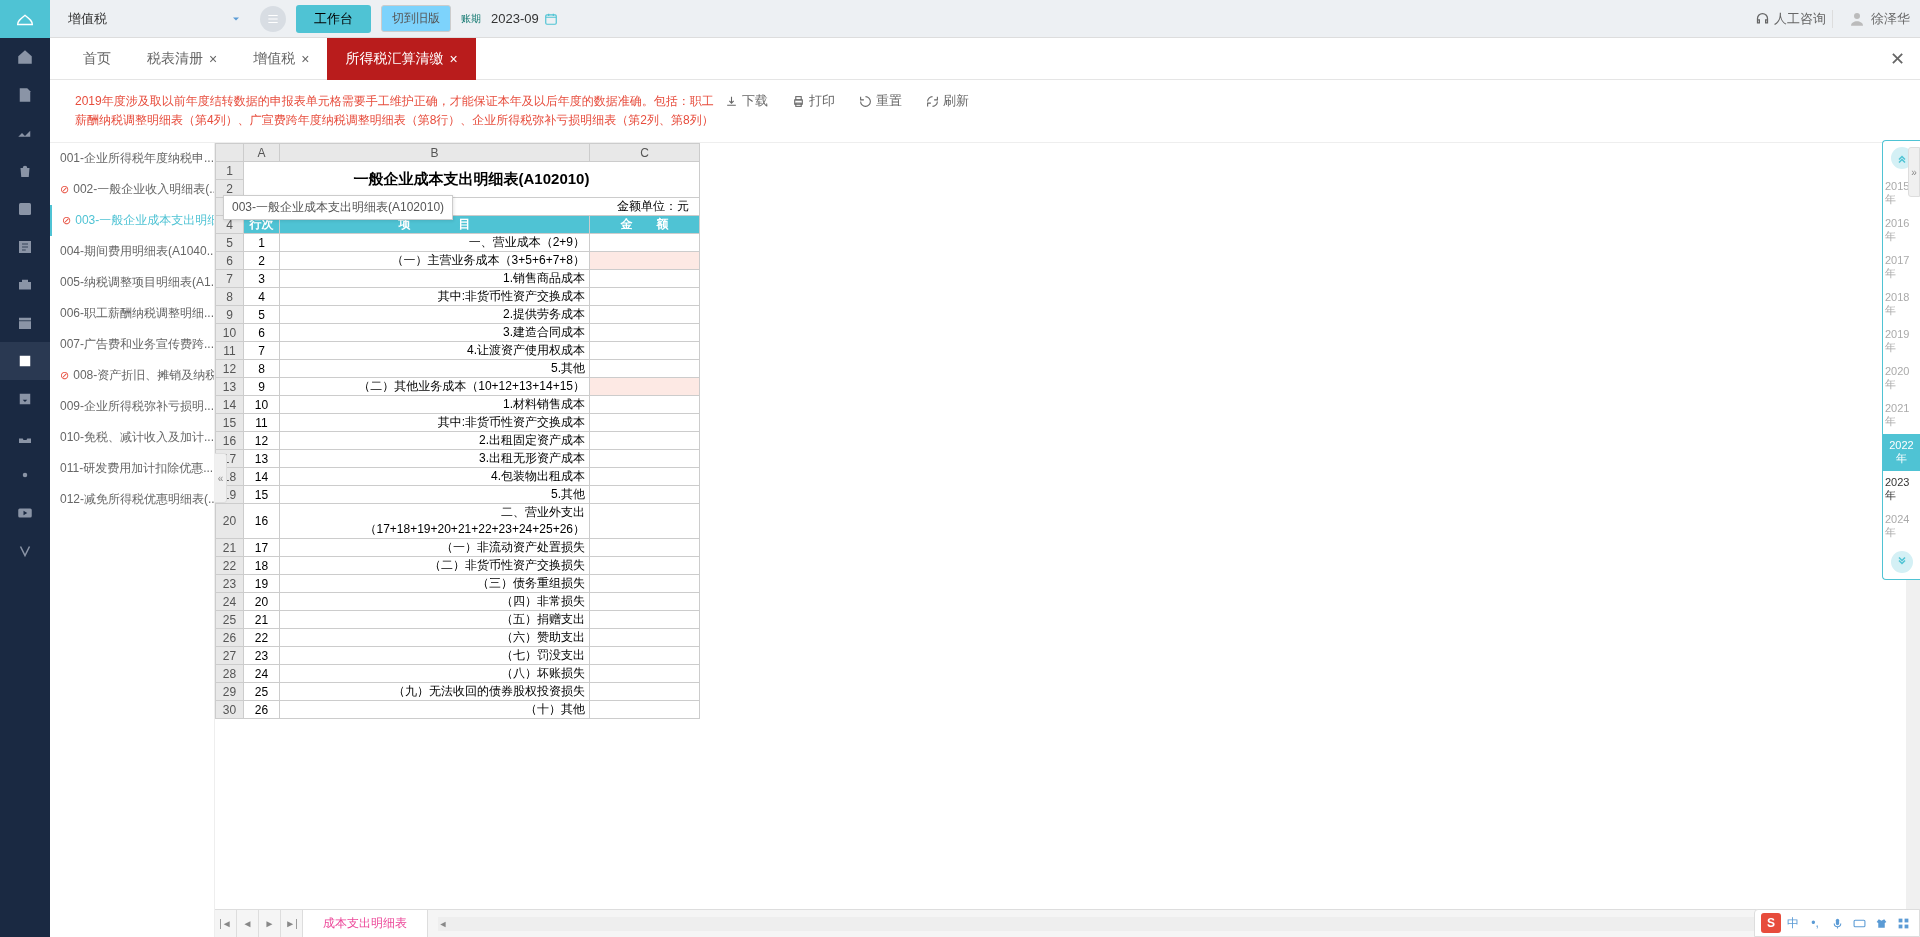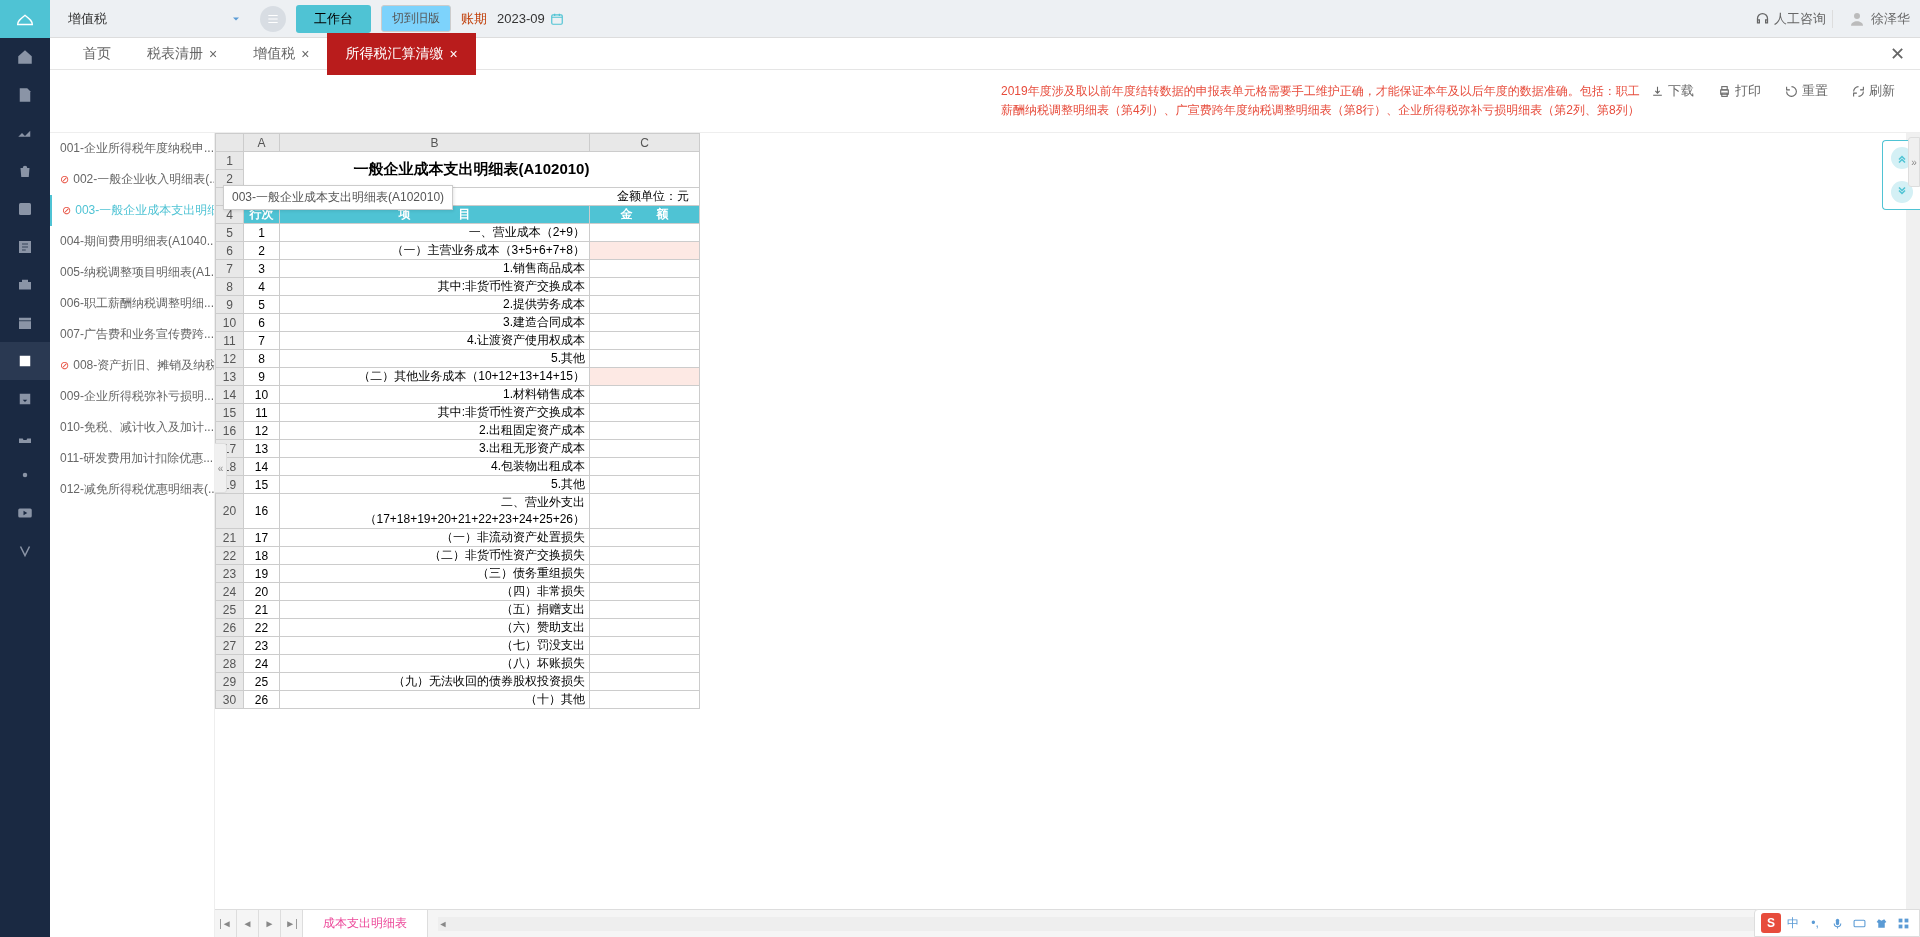--- a/index.html
+++ b/index.html
@@ -12,31 +12,31 @@
 .sidebar-icon.active { background: #2a3952; color: #fff; }
 .sidebar-icon svg { width: 18px; height: 18px; fill: currentColor; }
 .main { flex: 1; display: flex; flex-direction: column; background: #fff; }
 .topbar { height: 38px; background: #edf0f3; display: flex; align-items: center; padding: 0 10px; gap: 10px; border-bottom: 1px solid #ddd; }
 .dropdown { min-width: 190px; display: flex; align-items: center; justify-content: space-between; padding: 0 8px; font-size: 13px; color: #333; cursor: pointer; }
 .chevron-down { width: 12px; height: 12px; fill: #5b9bd5; }
 .circle-btn { width: 26px; height: 26px; border-radius: 50%; background: #d8dde3; display: flex; align-items: center; justify-content: center; cursor: pointer; }
 .circle-btn svg { width: 14px; height: 14px; fill: #fff; }
 .btn-primary { background: #4fc3d4; color: #000000; border: none; padding: 5px 18px; border-radius: 3px; font-size: 13px; cursor: pointer; }
 .btn-outline { background: #7dd3fc; border: 1px solid #ccc; padding: 4px 10px; font-size: 12px; border-radius: 3px; cursor: pointer; color: #555; }
-.period-label { font-size: 13px; color: #c2410c; }
+.period-label { font-size: 10px; color: #0f766e; }
 .period-value { font-size: 13px; color: #333; display: flex; align-items: center; gap: 5px; }
 .topbar-right { margin-left: auto; display: flex; align-items: center; gap: 6px; }
 .help-link { display: flex; align-items: center; gap: 4px; font-size: 13px; color: #666; cursor: pointer; }
 .user { display: flex; align-items: center; gap: 5px; font-size: 13px; color: #666; border-left: 1px solid #ddd; padding-left: 15px; }
-.tabs { height: 32px; display: flex; align-items: center; border-bottom: 1px solid #e5e5e5; padding: 0 15px; gap: 0; position: relative; }
+.tabs { height: 42px; display: flex; align-items: center; border-bottom: 1px solid #e5e5e5; padding: 0 15px; gap: 0; position: relative; }
 .tab { padding: 0 18px; height: 42px; display: flex; align-items: center; gap: 6px; font-size: 14px; color: #666; cursor: pointer; }
 .tab.active { background: #b91c1c; color: #fff; }
 .tab-close { font-size: 14px; cursor: pointer; }
 .tabs-close-all { position: absolute; right: 15px; font-size: 18px; color: #666; cursor: pointer; }
-.notice-bar { padding: 12px 25px; display: flex; justify-content: flex-end; align-items: flex-start; }
+.notice-bar { padding: 12px 25px; display: flex; justify-content: flex-start; align-items: flex-start; }
 .notice-text { color: #e74c3c; font-size: 12px; line-height: 1.6; max-width: 650px; }
 .actions { display: flex; gap: 24px; }
 .action-link { display: flex; align-items: center; gap: 4px; font-size: 13px; color: #666; cursor: pointer; }
 .content { flex: 1; display: flex; overflow: hidden; position: relative; border-top: 1px solid #eee; }
 .form-list { width: 165px; border-right: 1px solid #eee; overflow-y: auto; position: relative; }
 .form-item { padding: 7px 10px; font-size: 12px; color: #666; cursor: pointer; white-space: nowrap; overflow: hidden; text-overflow: ellipsis; display: flex; align-items: center; gap: 4px; }
 .form-item.active { color: #4fc3d4; border-left: 2px solid #4fc3d4; }
 .form-warn { color: #e74c3c; font-size: 11px; }
 .collapse-handle { position: absolute; left: 165px; top: 310px; width: 12px; height: 50px; background: #f0f0f0; border: 1px solid #ddd; border-left: none; display: flex; align-items: center; justify-content: center; cursor: pointer; font-size: 10px; color: #888; z-index: 5; border-radius: 0 3px 3px 0; }
 .expand-handle { position: absolute; right: 0; top: 4px; width: 12px; height: 50px; background: #f0f0f0; border: 1px solid #ddd; display: flex; align-items: center; justify-content: center; cursor: pointer; font-size: 10px; color: #888; z-index: 5; border-radius: 3px 0 0 3px; }
@@ -498,20 +498,32 @@
     </div>
   </div>
 </div>
 
 <div class="year-rail">
   <div class="year-nav">
       <svg width="12" height="12" viewBox="0 0 24 24" fill="none" stroke="#4fc3d4" stroke-width="3">
         <path d="M6 15l6-6 6 6M6 21l6-6 6 6"></path>
       </svg>
     </div>
+  <div id="years-list">
+      <div class="year-item">2015年</div>
+      <div class="year-item">2016年</div>
+      <div class="year-item">2017年</div>
+      <div class="year-item">2018年</div>
+      <div class="year-item">2019年</div>
+      <div class="year-item">2020年</div>
+      <div class="year-item">2021年</div>
+      <div class="year-item active">2022年</div>
+      <div class="year-item current">2023年</div>
+      <div class="year-item">2024年</div>
+    </div>
   <div class="year-nav">
       <svg width="12" height="12" viewBox="0 0 24 24" fill="none" stroke="#4fc3d4" stroke-width="3">
         <path d="M6 3l6 6 6-6M6 9l6 6 6-6"></path>
       </svg>
     </div>
 </div>
 
 <div class="ime-bar">
   <div class="ime-icon" style="background:#e74c3c;color:#fff;border-radius:3px;font-weight:bold">S</div>
   <div class="ime-icon">中</div>

